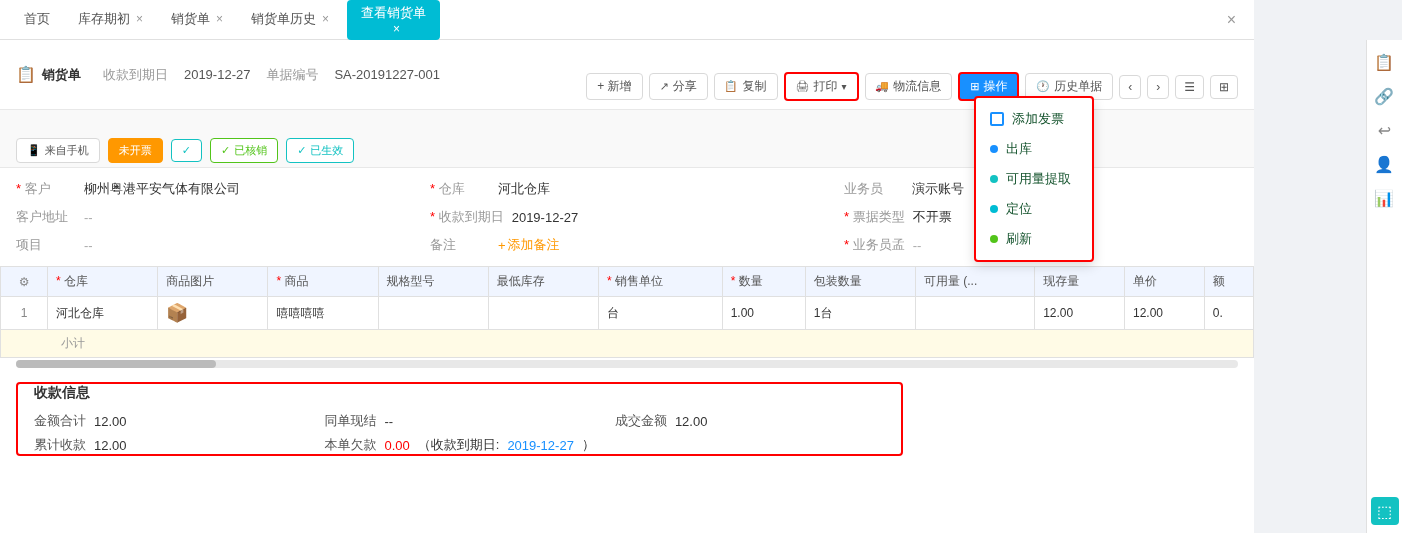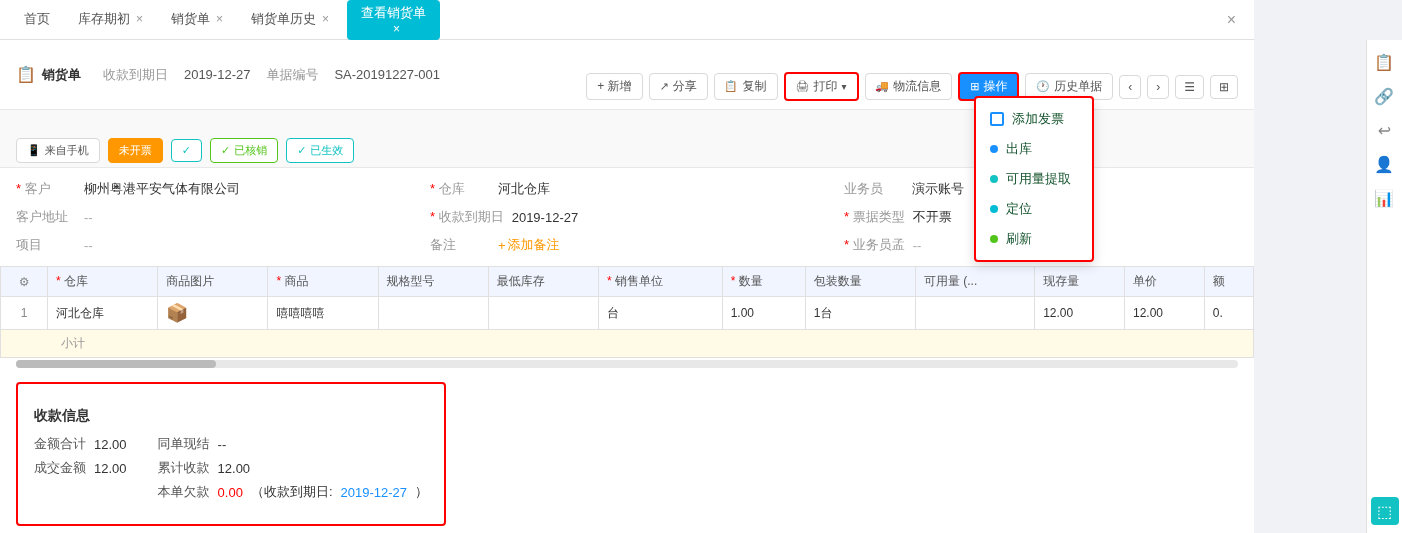--- a/index.html
+++ b/index.html
@@ -92,25 +92,25 @@
       padding: 5px 8px; border: 1px solid #e0e0e0; color: #333; white-space: nowrap;
     }
     tr.subtotal { background: #fffbe6; }
     .gear-col { color: #888; text-align: center; }
 
     
     .bottom-section {
       display: flex; gap: 16px; padding: 12px 16px; background: #fff;
     }
     .payment-info-box {
-      border: 2px solid red; border-radius: 4px; padding: 23px 16px;
+      border: 2px solid red; border-radius: 4px; padding: 0 16px;
       min-width: 430px; background: #fff;
     }
     .payment-info-title { font-weight: bold; font-size: 14px; margin-bottom: 10px; }
-    .payment-grid { display: grid; grid-template-columns: 1fr; gap: 6px 20px; }
+    .payment-grid { display: grid; grid-template-columns: 1fr 1fr 1fr; gap: 6px 20px; }
     .payment-row { display: flex; gap: 8px; align-items: center; }
     .payment-label { color: #555; white-space: nowrap; }
     .payment-value { color: #333; }
     .payment-value.red { color: red; }
     .payment-value.date { color: #1890ff; }
     .right-icon-btn {
       width: 28px; height: 28px; display: flex; align-items: center; justify-content: center;
       cursor: pointer; color: #888; font-size: 16px; border-radius: 4px;
     }
     .right-icon-btn.active { background: #1890ff; color: #fff; }

